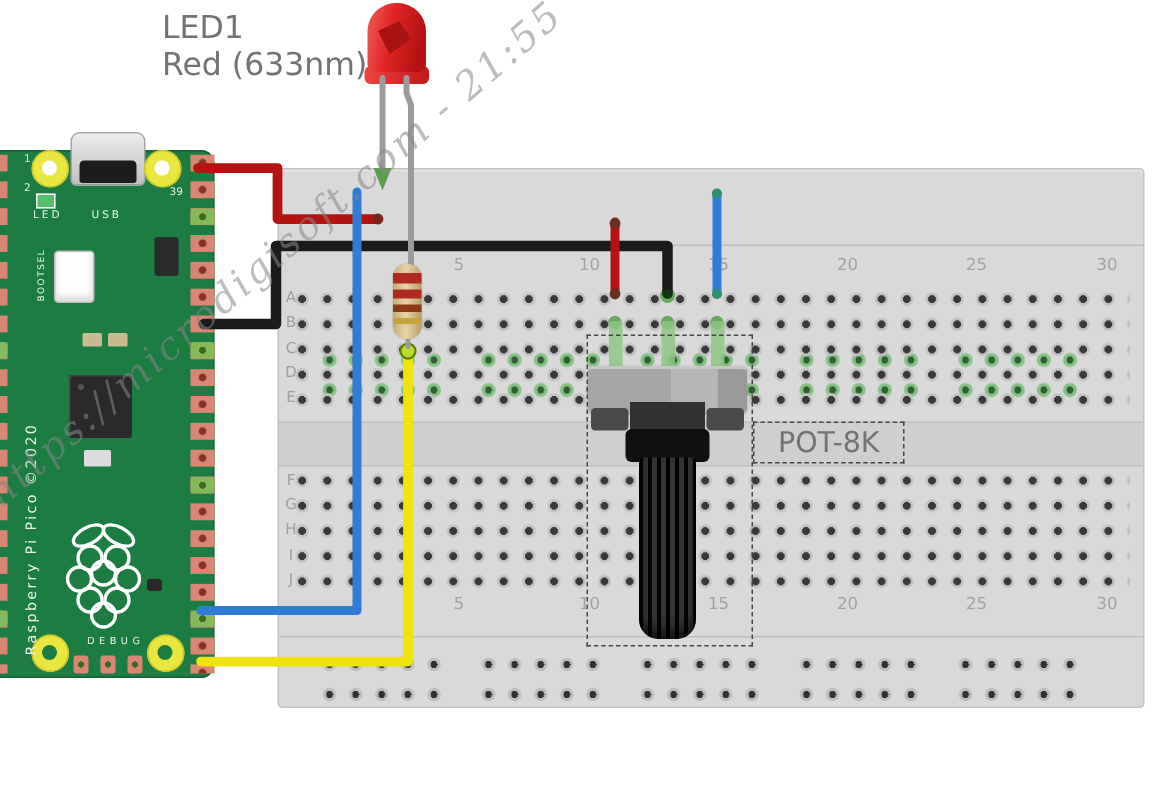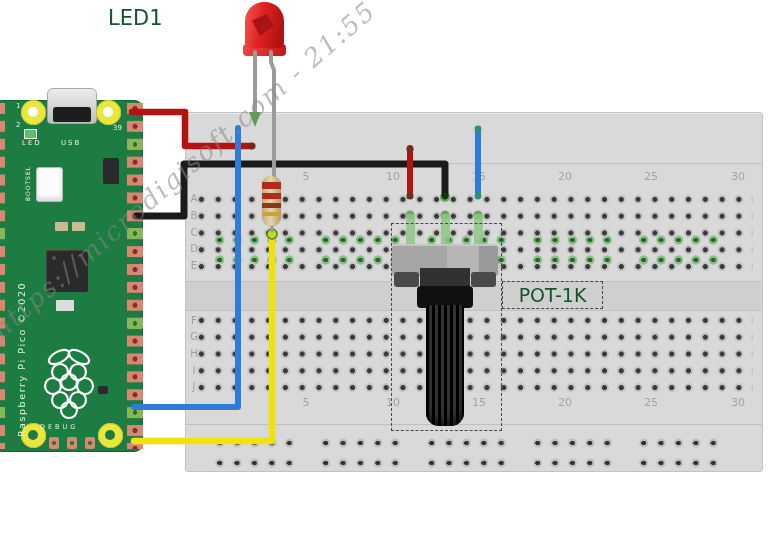--- a/index.html
+++ b/index.html
@@ -79,21 +79,21 @@
 
   
   #leddome{left:245px;top:2px;width:39px;height:46px;border-radius:19px 19px 5px 5px;
     background:linear-gradient(100deg,#f0504a 8%,#e02424 40%,#b31212 85%);}
   #leddome .refl{left:7px;top:12px;width:22px;height:22px;background:#a81414;
     clip-path:polygon(0 30%,65% 0,100% 55%,35% 100%);}
   #ledflange{left:243px;top:44px;width:43px;height:12px;border-radius:4px;
     background:linear-gradient(100deg,#ef4742,#c01616);}
 
   
-  .anno{color:#14532d;}
+  .anno{color:#737373;}
   #ledlabel{left:108px;top:6px;font-size:21px;line-height:25px;}
   #r1label{left:286px;top:212px;font-size:18px;line-height:19px;}
   #potlabelbox{left:502px;top:281px;width:99px;height:26px;}
   #potlabelbox span{display:block;text-align:center;font-size:19px;line-height:26px;}
   #boardlabel{left:4px;top:459px;font-size:21.5px;}
   #watermark{left:-4px;top:318px;transform:rotate(-41deg);transform-origin:0 50%;
     font-family:"DejaVu Serif","Liberation Serif",serif;font-style:italic;font-size:26px;
     letter-spacing:2px;color:rgba(134,134,134,.55);white-space:nowrap;z-index:40;pointer-events:none;}
   #fritzing{right:3px;top:496px;font-size:29px;font-weight:bold;color:#9a9a9a;letter-spacing:-.5px;}
   svg.overlay{position:absolute;left:0;top:0;z-index:20;}
@@ -201,21 +201,21 @@
           <circle cx="36" cy="24" r="8"></circle>
         <circle cx="11" cy="38" r="8"></circle>
           <circle cx="27" cy="34" r="8"></circle>
           <circle cx="43" cy="38" r="8"></circle>
         <circle cx="18" cy="52" r="8"></circle>
           <circle cx="36" cy="52" r="8"></circle>
         <circle cx="27" cy="62" r="8"></circle>
       </g>
     </svg>
 
-    <div class="abs silk" style="left:50px;top:323px;font-size:6.5px;letter-spacing:3px">DEBUG</div>
+    <div class="abs silk" style="left:68px;top:323px;font-size:6.5px;letter-spacing:3px">DEBUG</div>
     <div class="abs dbgpad" style="left:59px"></div>
     <div class="abs dbgpad" style="left:77px"></div>
     <div class="abs dbgpad" style="left:95px"></div>
   </div>
 
   <svg class="overlay" width="768" height="536" viewBox="0 0 768 536">
 
     <circle cx="445" cy="197" r="5" fill="#69a95f"></circle>
     <circle cx="410" cy="215" r="4.5" fill="#69a95f"></circle>
     <circle cx="445" cy="215" r="4.5" fill="#69a95f"></circle>
@@ -260,29 +260,30 @@
     <div class="abs potleg z12" style="left:473.5px"></div>
     <div id="potbody" class="abs z12"></div>
     <div class="abs pottab z12" style="left:394px"></div>
     <div class="abs pottab z12" style="left:471px"></div>
     <div id="potneck" class="abs z12"></div>
     <div id="potcap" class="abs z12"></div>
     <div id="potshaft" class="abs z12"></div>
   </div>
   <div class="abs dashed z13" style="left:391px;top:223px;width:109px;height:206px"></div>
   <div id="potlabelbox" class="abs dashed z13">
-    <span class="anno">POT-1K</span>
+    <span class="anno">POT-8K</span>
   </div>
 
   <div>
     <div id="ledflange" class="abs"></div>
     <div id="leddome" class="abs">
       <div class="abs refl"></div>
     </div>
   </div>
 
   <div id="ledlabel" class="abs anno z30">
     <div>LED1</div>
+    <div>Red (633nm)</div>
   </div>
 
   <div id="watermark" class="abs">https://microdigisoft.com - 21:55</div>
 
 </div>
 
 </body></html>

